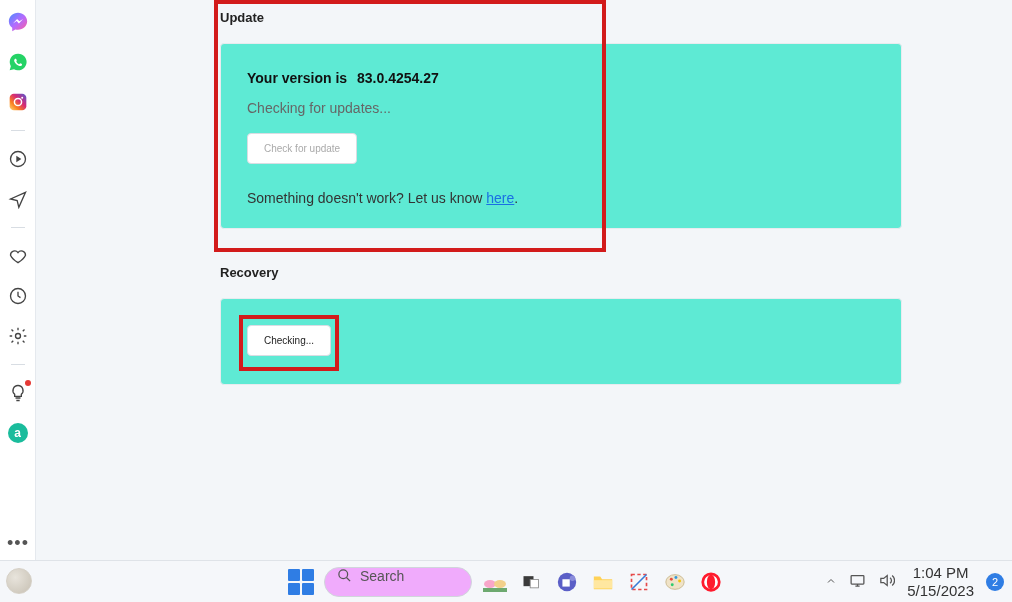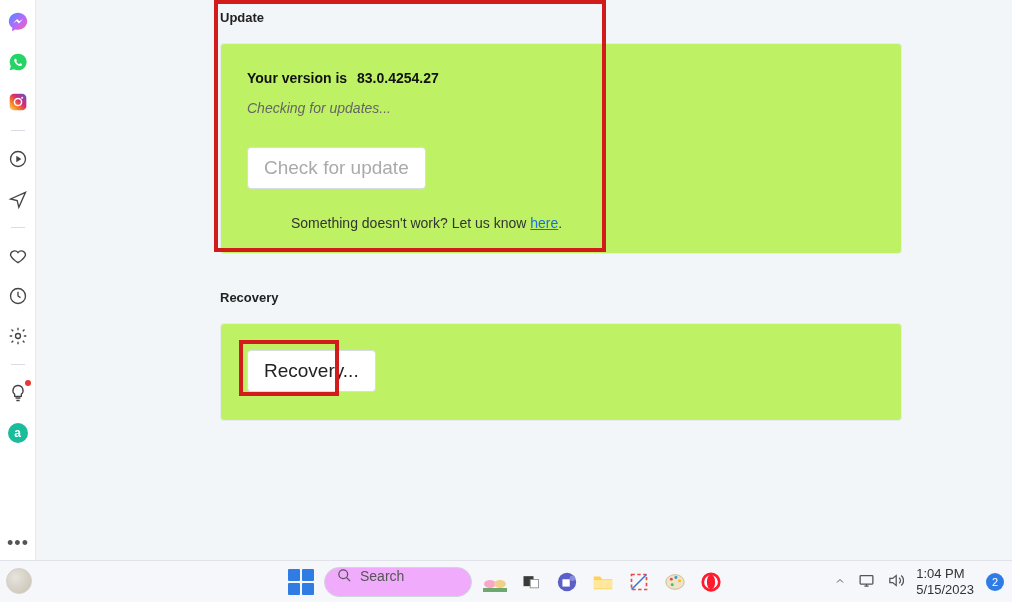--- a/index.html
+++ b/index.html
@@ -22,40 +22,40 @@
     overflow: hidden;
   }
   .section-title {
     font-size: 13px; font-weight: 600; color: #222;
     margin: 10px 0 18px 184px;
   }
   .section-title.recovery { margin-top: 36px; }
 
   .card {
     margin-left: 184px; width: 682px;
-    background: #bef264; border: 1px solid #e8ebef; border-radius: 4px;
+    background: #5eead4; border: 1px solid #e8ebef; border-radius: 4px;
     padding: 26px 26px 22px 26px;
     font-size: 14px; color: #333;
     position: relative;
   }
 
   .version-line { margin-bottom: 14px; }
   .version-line .lbl { font-weight: 600; color: #111; }
   .version-line .ver { font-weight: 700; color: #111; margin-left: 6px; }
 
-  .status-line { color: #666; margin-bottom: 31px; font-style: italic; }
+  .status-line { color: #666; margin-bottom: 17px; }
 
   .btn {
     display: inline-block; border: 1px solid #d9dde3; border-radius: 4px;
-    background: #fff; padding: 9px 16px; font-size: 19px; cursor: pointer;
+    background: #fff; padding: 9px 16px; font-size: 10px; cursor: pointer;
   }
   .btn.disabled { color: #aaa; cursor: default; }
   .btn.recover { color: #222; }
 
-  .feedback-line { margin-top: 26px; color: #333; margin-left: 44px; }
+  .feedback-line { margin-top: 26px; color: #333; }
   .feedback-line a { color: #1a6fe3; text-decoration: underline; }
 
   .recovery-desc { color: #333; margin-bottom: 14px; }
   .recovery-long { color: #444; line-height: 1.45; margin-bottom: 26px; }
 
   
   .annot {
     position: absolute; border: 4px solid #d21b1b; pointer-events: none;
   }
   .annot.upd { left: 178px; top: 0px; width: 392px; height: 252px; z-index: 50; }
@@ -77,21 +77,21 @@
     width: 148px; height: 30px; background: #f0abfc; border: 1px solid #d0d5db; border-radius: 15px;
     padding: 0 12px; color: #555; font-size: 14px; cursor: text;
   }
   .tb-icon { width: 26px; height: 26px; display: flex; align-items: center; justify-content: center; cursor: pointer; }
 
   .tb-right {
     position: absolute; right: 8px; height: 42px; display: flex; align-items: center; gap: 12px;
   }
   .sys-ico { color: #555; cursor: pointer; font-size: 14px; }
   .chevup { font-size: 11px; }
-  .clock { text-align: left; font-size: 13px; color: #333; line-height: 1.2; cursor: pointer; }
+  .clock { text-align: center; font-size: 15px; color: #333; line-height: 1.2; cursor: pointer; }
   .notif-badge { width: 18px; height: 18px; border-radius: 50%; background: #2f7de4; color: #fff; font-size: 11px; display: flex; align-items: center; justify-content: center; cursor: pointer; }
 </style>
 </head>
 <body>
 
 <div class="v-sidebar">
   <div class="vs-item">
     <svg width="22" height="22" viewBox="0 0 24 24">
         <defs>
           <linearGradient id="mg" x1="0" y1="0" x2="1" y2="1">
@@ -181,21 +181,21 @@
     <button class="btn disabled">Check for update</button>
     <div class="feedback-line">
       <span>Something doesn't work? Let us know </span><a href="#">here</a><span>.</span>
     </div>
   </div>
 
   <div class="section-title recovery">Recovery</div>
 
   <div class="card" style="padding-bottom:28px;">
     <div style="position:relative; display:inline-block;">
-      <button class="btn recover">Recovery...</button>
+      <button class="btn recover">Checking...</button>
       <div class="annot rec" style="left:-8px; top:-10px; width:100px; height:56px;"></div>
     </div>
   </div>
 
   <div class="annot upd"></div>
 </div>
 
 <div class="taskbar">
   <div class="tb-left">
     <div class="profile-circle"></div>

